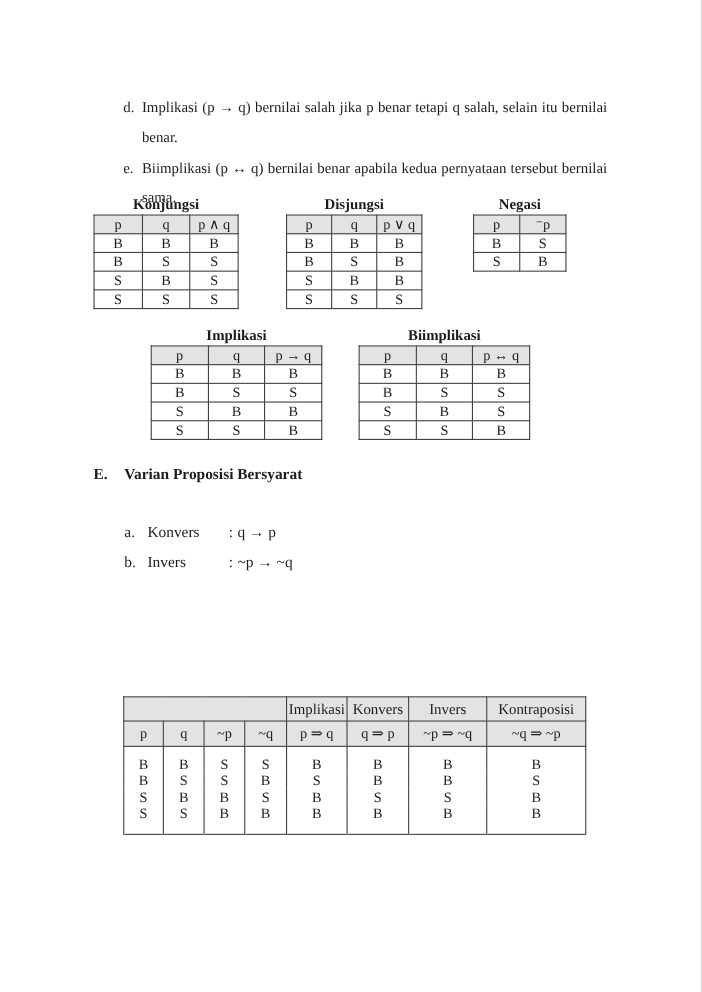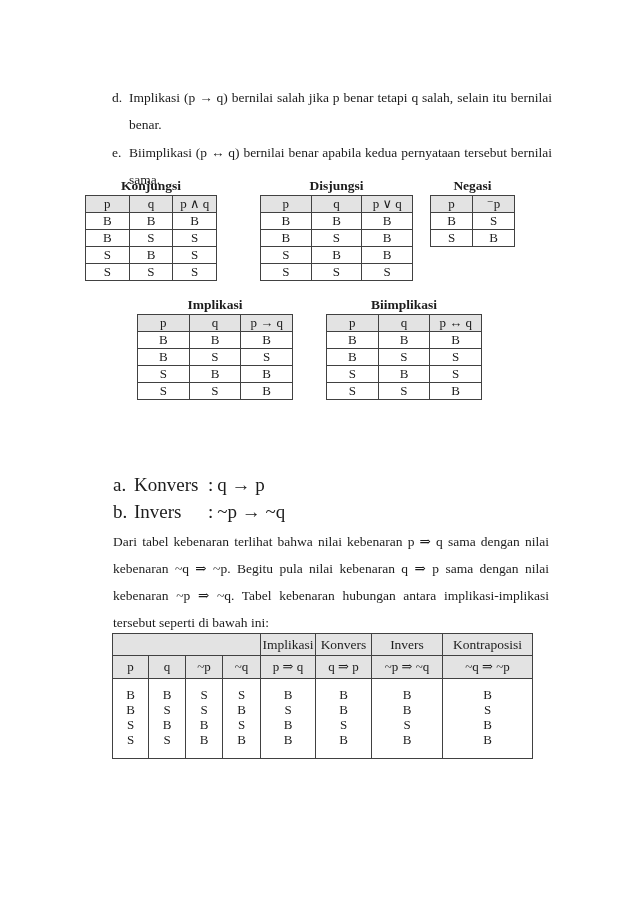--- a/index.html
+++ b/index.html
@@ -28,21 +28,21 @@
     border: 1px solid var(--border-c, #414141);
     height: 16px; line-height: 16px; padding: 0;
     text-align: center; font-weight: normal;
   }
   .tt th { background: var(--header-bg, #e3e3e3); }
   .negasi-gap { margin-top: 39px; }
   
   .sec-head { position: absolute; font-size: 14px; font-weight: bold; line-height: 18px; }
   .sec-head .marker { display: inline-block; width: 28px; }
   .plain-line { position: absolute; font-size: 13.5px; line-height: 18px; }
-  .variants { position: absolute; font-size: 19px; }
+  .variants { position: absolute; font-size: 14px; }
   .vrow { line-height: 27px; white-space: nowrap; }
   .vrow .vmark { display: inline-block; width: 21px; }
   .vrow .vlabel { display: inline-block; width: 74px; }
   .vrow .vcolon { display: inline-block; margin-right: 4px; }
   .bigpara { position: absolute; font-size: 13.5px; line-height: 27px; text-align: justify; }
   
   table.vt {
     position: absolute; border-collapse: collapse; table-layout: fixed;
     font-size: 13px; border: 1px solid var(--border-c, #414141);
   }
@@ -112,21 +112,21 @@
         </tr>
         <tr>
           <td>S</td>
           <td>S</td>
           <td>S</td>
         </tr>
       </tbody>
     </table>
   </div>
 
-  <div class="tblock" style="left:260px; top:177px; width:153px;">
+  <div class="tblock" style="left:260px; top:177px; width:124px;">
     <div class="ttitle">Disjungsi</div>
     <table class="tt">
       <thead>
         <tr>
           <th>p</th>
           <th>q</th>
           <th>p ∨ q</th>
         </tr>
       </thead>
       <tbody>
@@ -239,32 +239,34 @@
         </tr>
         <tr>
           <td>S</td>
           <td>S</td>
           <td>B</td>
         </tr>
       </tbody>
     </table>
   </div>
 
+  <div class="sec-head" style="left:85px; top:423px;">
+    <span class="marker">E.</span><span>Varian Proposisi Bersyarat</span>
+  </div>
 
 
   <div class="variants" style="left:113px; top:471px;">
     <div class="vrow">
       <span class="vmark">a.</span><span class="vlabel">Konvers</span><span class="vcolon">:</span><span class="math">q → p</span>
     </div>
     <div class="vrow">
       <span class="vmark">b.</span><span class="vlabel">Invers</span><span class="vcolon">:</span><span class="math">~p → ~q</span>
     </div>
   </div>
 
-  <div class="bigpara" style="left:113px; top:528px; width:436px;">Dari tabel kebenaran terlihat bahwa nilai kebenaran p ⇒ q sama dengan nilai kebenaran ~q ⇒ ~p. Begitu pula nilai kebenaran q ⇒ p sama dengan nilai kebenaran ~p ⇒ ~q. Tabel kebenaran hubungan antara implikasi-implikasi tersebut seperti di bawah ini:</div>
 
   <table class="vt" style="left:112px; top:633px; width:420px;">
     <colgroup>
       <col style="width:36px">
         <col style="width:37px">
         <col style="width:37px">
         <col style="width:38px">
       <col style="width:55px">
         <col style="width:56px">
         <col style="width:71px">

